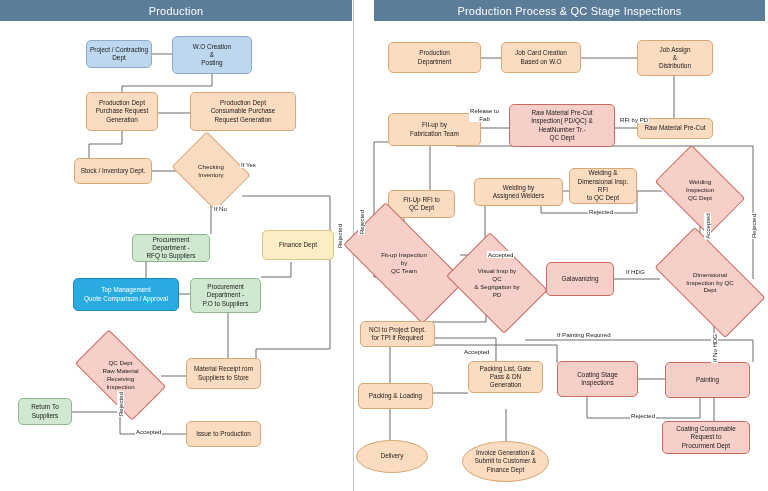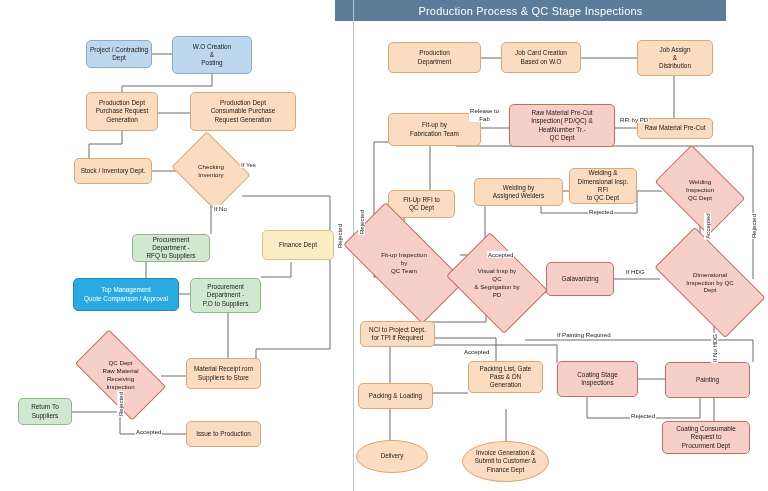--- a/index.html
+++ b/index.html
@@ -15,21 +15,21 @@
   
   .hdr {
     position: absolute; top: 0; height: 22px;
     background: #5b7d99;
     color: #ffffff;
     display: flex; align-items: center; justify-content: center;
     font-size: 11px; letter-spacing: .2px;
     border-bottom: 1px solid #ffffff;
   }
   .hdr-left  { left: 0;   width: 352px; }
-  .hdr-right { left: 335px; width: 391px; }
+  .hdr-right { left: 374px; width: 391px; }
   .hdr-gap { position:absolute; top:0; left:352px; width:3px; height:22px; background:#fff; }
 
   .divider {
     position: absolute; top: 0; left: 353px; width: 1px; height: 491px;
     background: #b9c4cc;
   }
 
   
   .node {
     position: absolute;
@@ -87,20 +87,21 @@
   .elabel.vert { transform-origin: left top; }
 
   svg.wires { position:absolute; top:0; left:0; width:768px; height:491px; z-index:1; }
   svg.wires path, svg.wires line { fill:none; }
 </style>
 </head>
 <body>
 
 <div id="root">
 
+  <div class="hdr hdr-left">Production</div>
   <div class="hdr-gap"></div>
   <div class="hdr hdr-right">Production Process &amp; QC Stage Inspections</div>
   <div class="divider"></div>
 
   <svg class="wires">
     <defs>
       <marker id="ah" viewBox="0 0 10 10" refX="9" refY="5" markerWidth="5" markerHeight="5" orient="auto-start-reverse">
         <path d="M 0 1 L 9 5 L 0 9 z" fill="#6b6b6b"></path>
       </marker>
       <marker id="ahd" viewBox="0 0 10 10" refX="9" refY="5" markerWidth="5" markerHeight="5" orient="auto-start-reverse">

